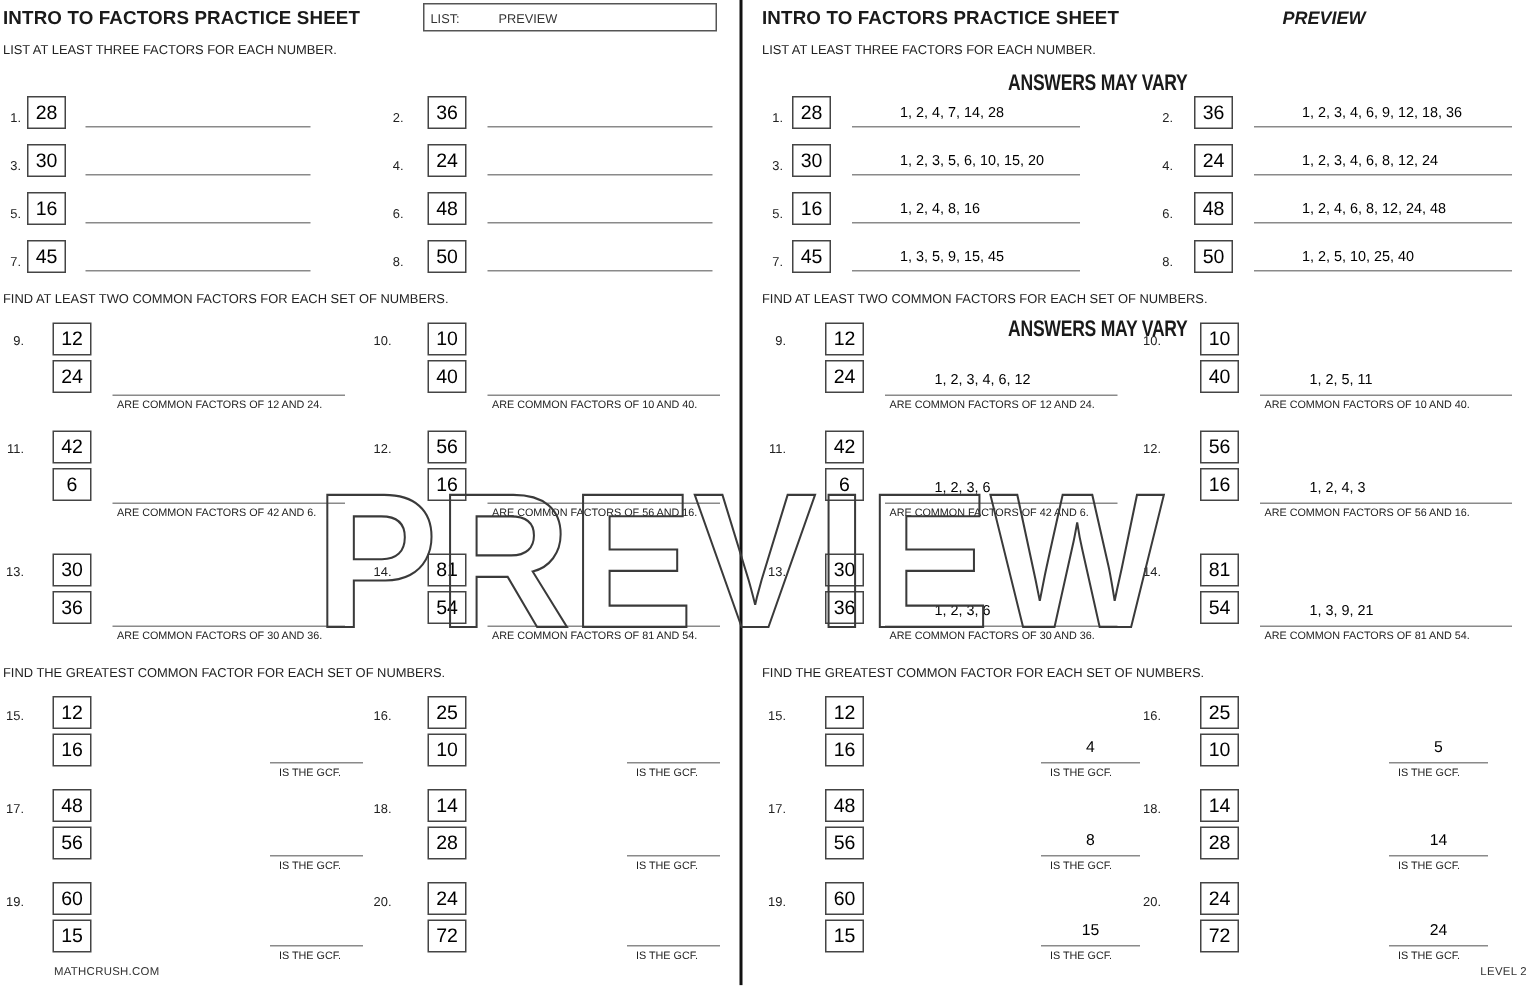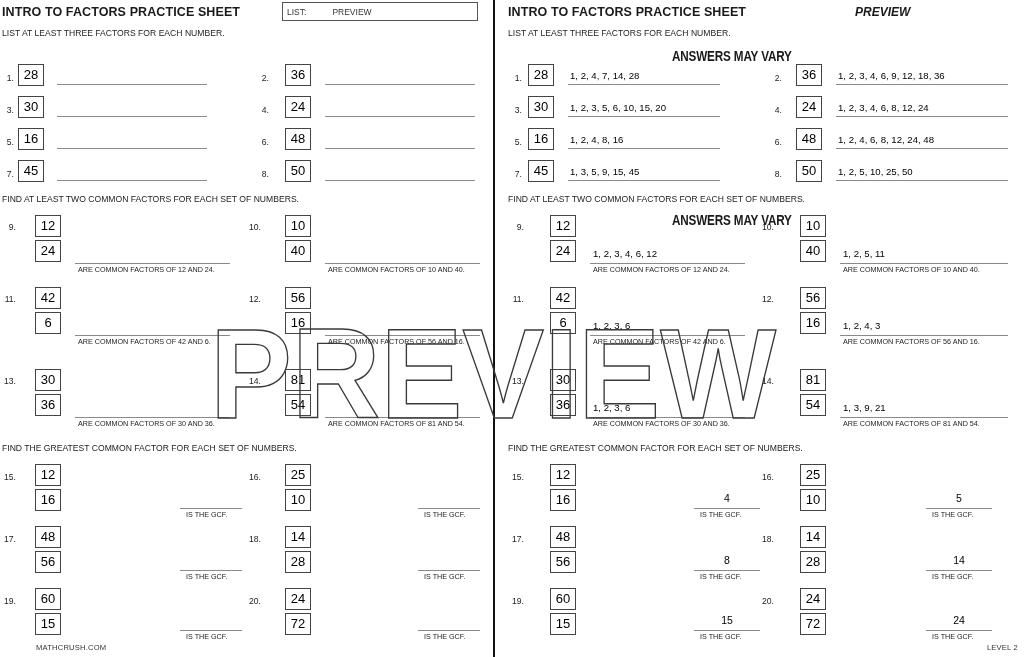--- a/index.html
+++ b/index.html
@@ -108,20 +108,21 @@
   .ansline {
     position: absolute;
     border-bottom: 1px solid #8a8a8a;
     height: 0;
   }
   .ansval {
     position: absolute;
     font-size: 9.6px;
     color: #000;
     white-space: nowrap;
+    margin-left: 30px;
   }
   .caption {
     position: absolute;
     font-size: 7.2px;
     color: #222;
     white-space: nowrap;
   }
   .gcfval {
     position: absolute;
     font-size: 10.5px;
@@ -335,21 +336,21 @@
     <div class="ansval" style="left:338px; top:134px;">1, 2, 4, 6, 8, 12, 24, 48</div>
 
     <div class="qnum" style="left:8px;  top:169px; width:14px;">7.</div>
     <div class="numbox" style="left:28px; top:160px;">45</div>
     <div class="ansline" style="left:68px; top:180px; width:152px;"></div>
     <div class="ansval" style="left:70px; top:166px;">1, 3, 5, 9, 15, 45</div>
 
     <div class="qnum" style="left:268px; top:169px; width:14px;">8.</div>
     <div class="numbox" style="left:296px; top:160px;">50</div>
     <div class="ansline" style="left:336px; top:180px; width:172px;"></div>
-    <div class="ansval" style="left:338px; top:166px;">1, 2, 5, 10, 25, 50</div>
+    <div class="ansval" style="left:338px; top:166px;">1, 2, 5, 10, 25, 40</div>
 
     <div class="section-instr" style="left:8px; top:194px;">FIND AT LEAST TWO COMMON FACTORS FOR EACH SET OF NUMBERS.</div>
 
     <div class="may-vary" style="left:172px; top:211px;">ANSWERS MAY VARY</div>
 
     <div class="qnum" style="left:8px;  top:222px; width:16px;">9.</div>
     <div class="numbox" style="left:50px; top:215px;">12</div>
     <div class="numbox" style="left:50px; top:240px;">24</div>
     <div class="ansline" style="left:90px; top:263px; width:155px;"></div>
     <div class="ansval" style="left:93px; top:248px;">1, 2, 3, 4, 6, 12</div>

